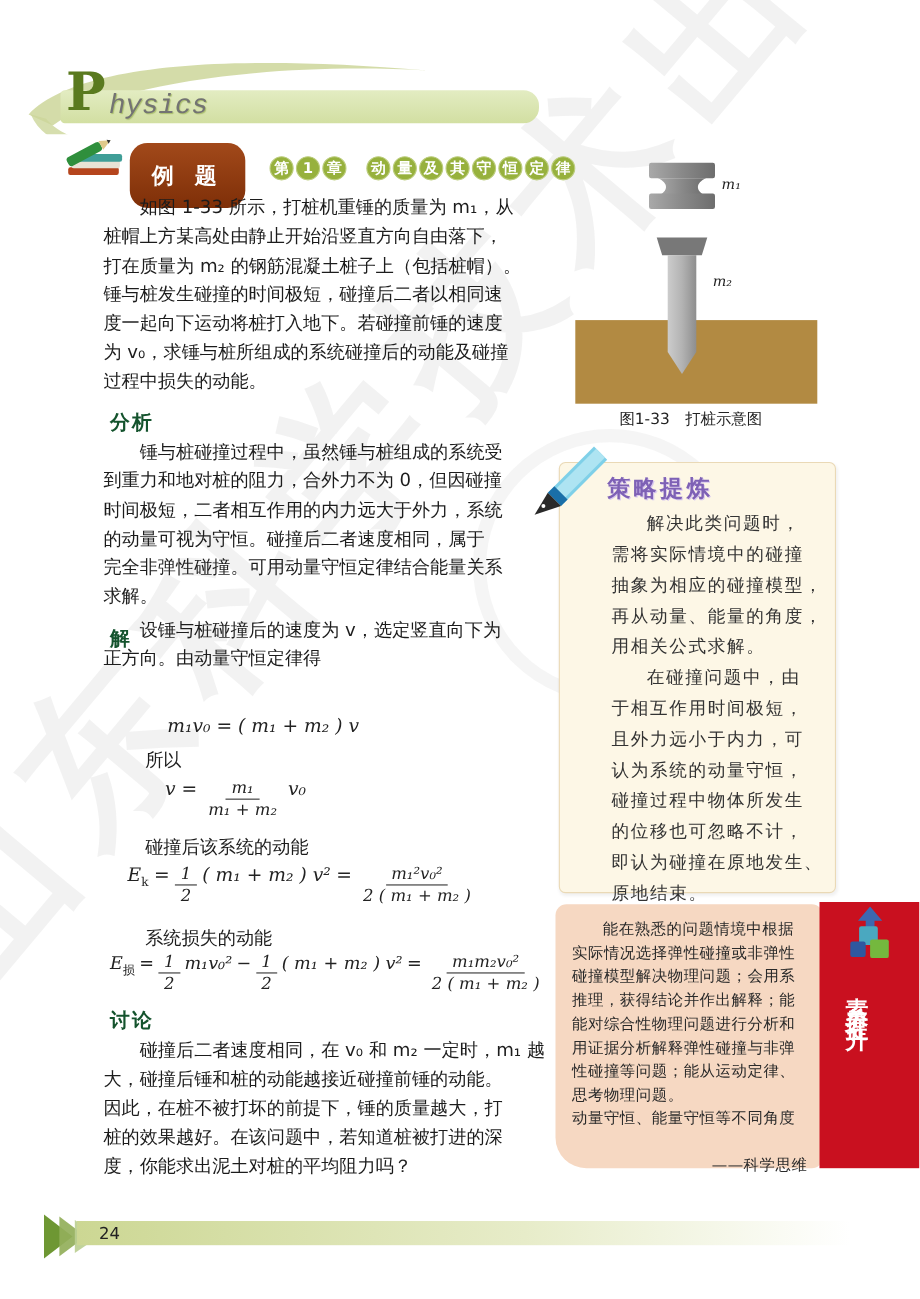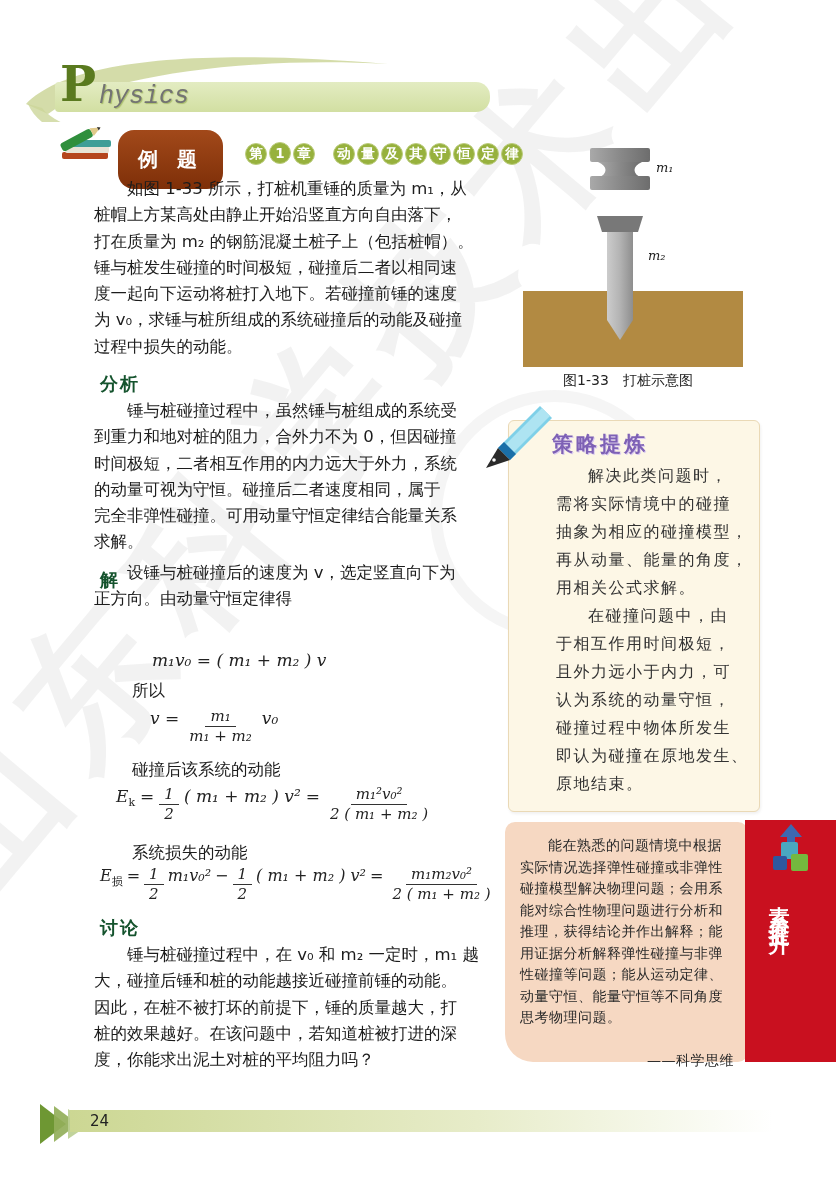--- a/index.html
+++ b/index.html
@@ -181,21 +181,21 @@
     <span>( m₁ + m₂ ) v²</span>
     <span>=</span>
     <span class="frac">
       <span class="num">m₁m₂v₀²</span>
       <span class="den">2 ( m₁ + m₂ )</span>
     </span>
   </div>
 
   <div class="abs section-heading" style="left:100px;top:916px">讨论</div>
   <div class="abs body-block" style="left:62px;top:942px">
-      <div class="tline indent">锤与桩碰撞过程中，在 v₀ 和 m₂ 一定时，m₁ 越</div>
+      <div class="tline indent">碰撞后二者速度相同，在 v₀ 和 m₂ 一定时，m₁ 越</div>
       <div class="tline">大，碰撞后锤和桩的动能越接近碰撞前锤的动能。</div>
       <div class="tline">因此，在桩不被打坏的前提下，锤的质量越大，打</div>
       <div class="tline">桩的效果越好。在该问题中，若知道桩被打进的深</div>
       <div class="tline">度，你能求出泥土对桩的平均阻力吗？</div>
     </div>
 
   <svg class="abs" style="left:498px;top:138px" width="260" height="236" viewBox="0 0 260 236">
     <defs>
       <linearGradient id="gm" x1="0" y1="0" x2="1" y2="0">
         <stop offset="0" stop-color="#a9a9a9"></stop>
@@ -239,35 +239,36 @@
       <div class="tline">抽象为相应的碰撞模型，</div>
       <div class="tline">再从动量、能量的角度，</div>
       <div class="tline">用相关公式求解。</div>
     </div>
   <div class="abs strategy-text" style="left:524px;top:602px">
       <div class="tline indent">在碰撞问题中，由</div>
       <div class="tline">于相互作用时间极短，</div>
       <div class="tline">且外力远小于内力，可</div>
       <div class="tline">认为系统的动量守恒，</div>
       <div class="tline">碰撞过程中物体所发生</div>
+      <div class="tline">的位移也可忽略不计，</div>
       <div class="tline">即认为碰撞在原地发生、</div>
       <div class="tline">原地结束。</div>
     </div>
 
   <div class="abs literacy-box"></div>
   <div class="abs literacy-text">
       <div class="tline indent">能在熟悉的问题情境中根据</div>
       <div class="tline">实际情况选择弹性碰撞或非弹性</div>
       <div class="tline">碰撞模型解决物理问题；会用系</div>
+      <div class="tline">推理，获得结论并作出解释；能</div>
       <div class="tline">能对综合性物理问题进行分析和</div>
-      <div class="tline">推理，获得结论并作出解释；能</div>
       <div class="tline">用证据分析解释弹性碰撞与非弹</div>
       <div class="tline">性碰撞等问题；能从运动定律、</div>
+      <div class="tline">思考物理问题。</div>
       <div class="tline">动量守恒、能量守恒等不同角度</div>
-      <div class="tline">思考物理问题。</div>
     </div>
   <div class="abs literacy-text literacy-attr" style="left:520px;top:1050px">——科学思维</div>
   <div class="abs literacy-tab"></div>
   <svg class="abs" style="left:768px;top:824px" width="46" height="52" viewBox="0 0 46 52">
     <polygon points="23,0 34,13 27,13 27,22 19,22 19,13 12,13" fill="#3d68b0"></polygon>
     <rect x="13" y="18" width="17" height="17" rx="2" fill="#4aa8c0"></rect>
     <rect x="23" y="30" width="17" height="17" rx="2" fill="#74b83e"></rect>
     <rect x="5" y="32" width="14" height="14" rx="2" fill="#2e58a0"></rect>
   </svg>
   <div class="abs literacy-tab-label">素养提升</div>

